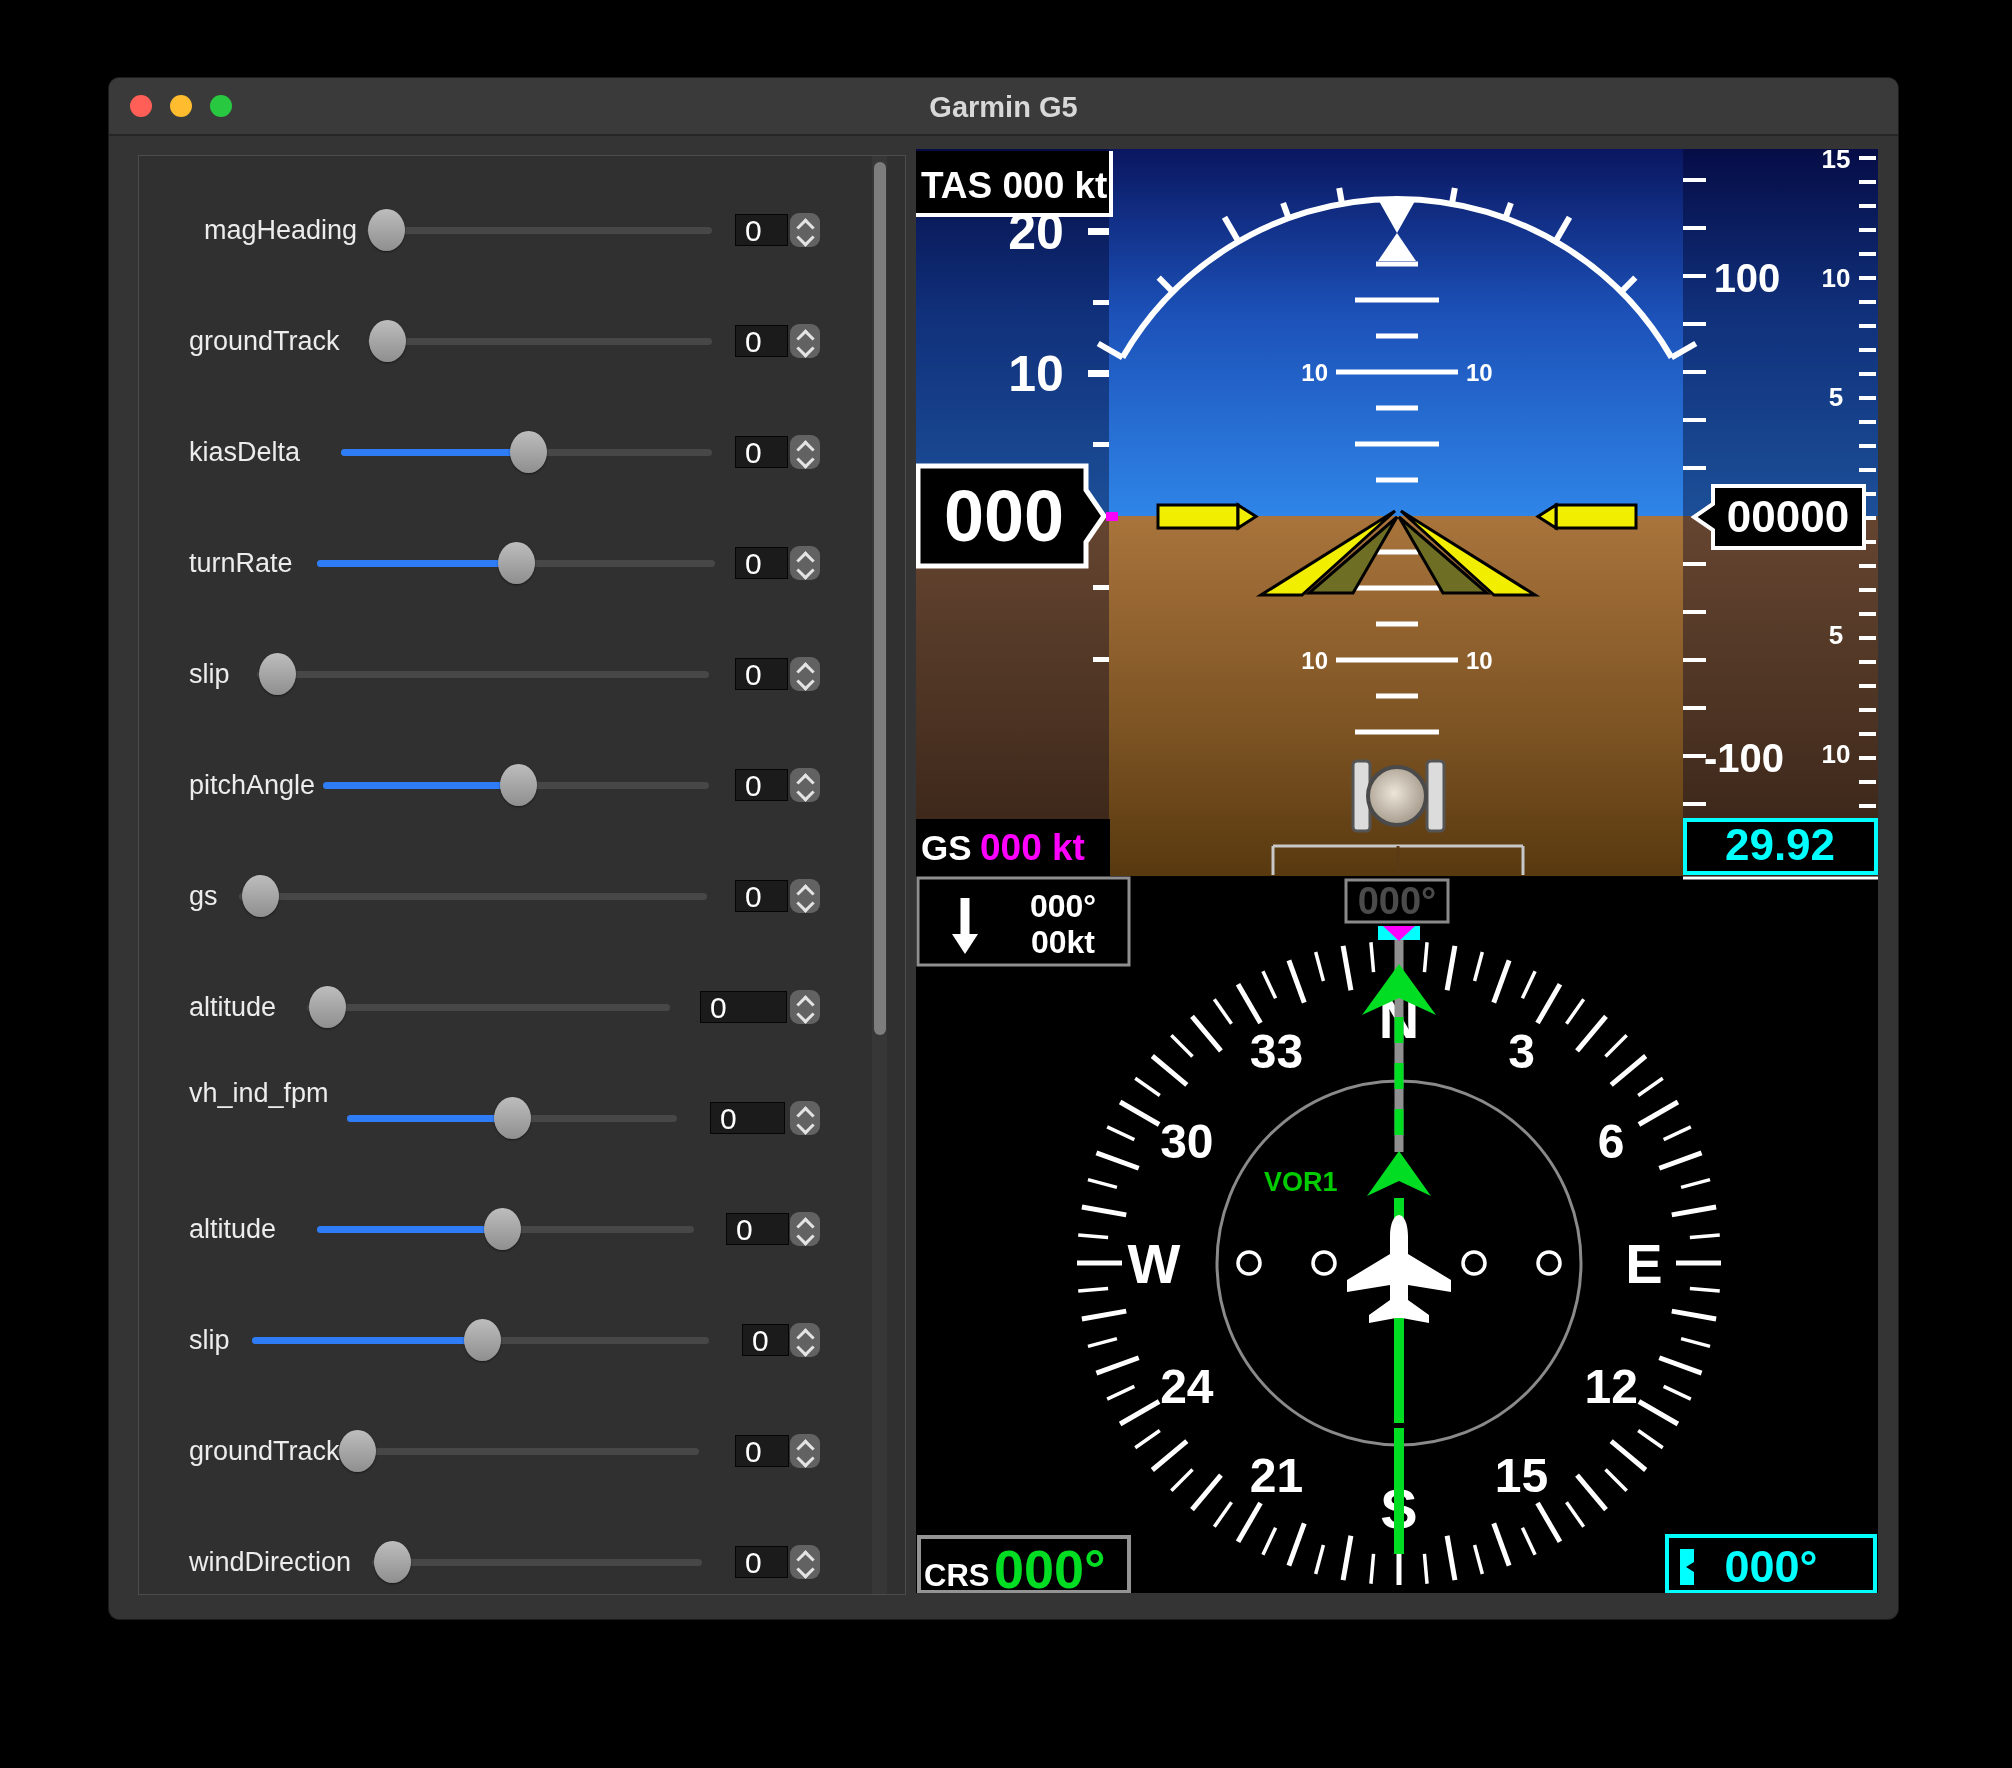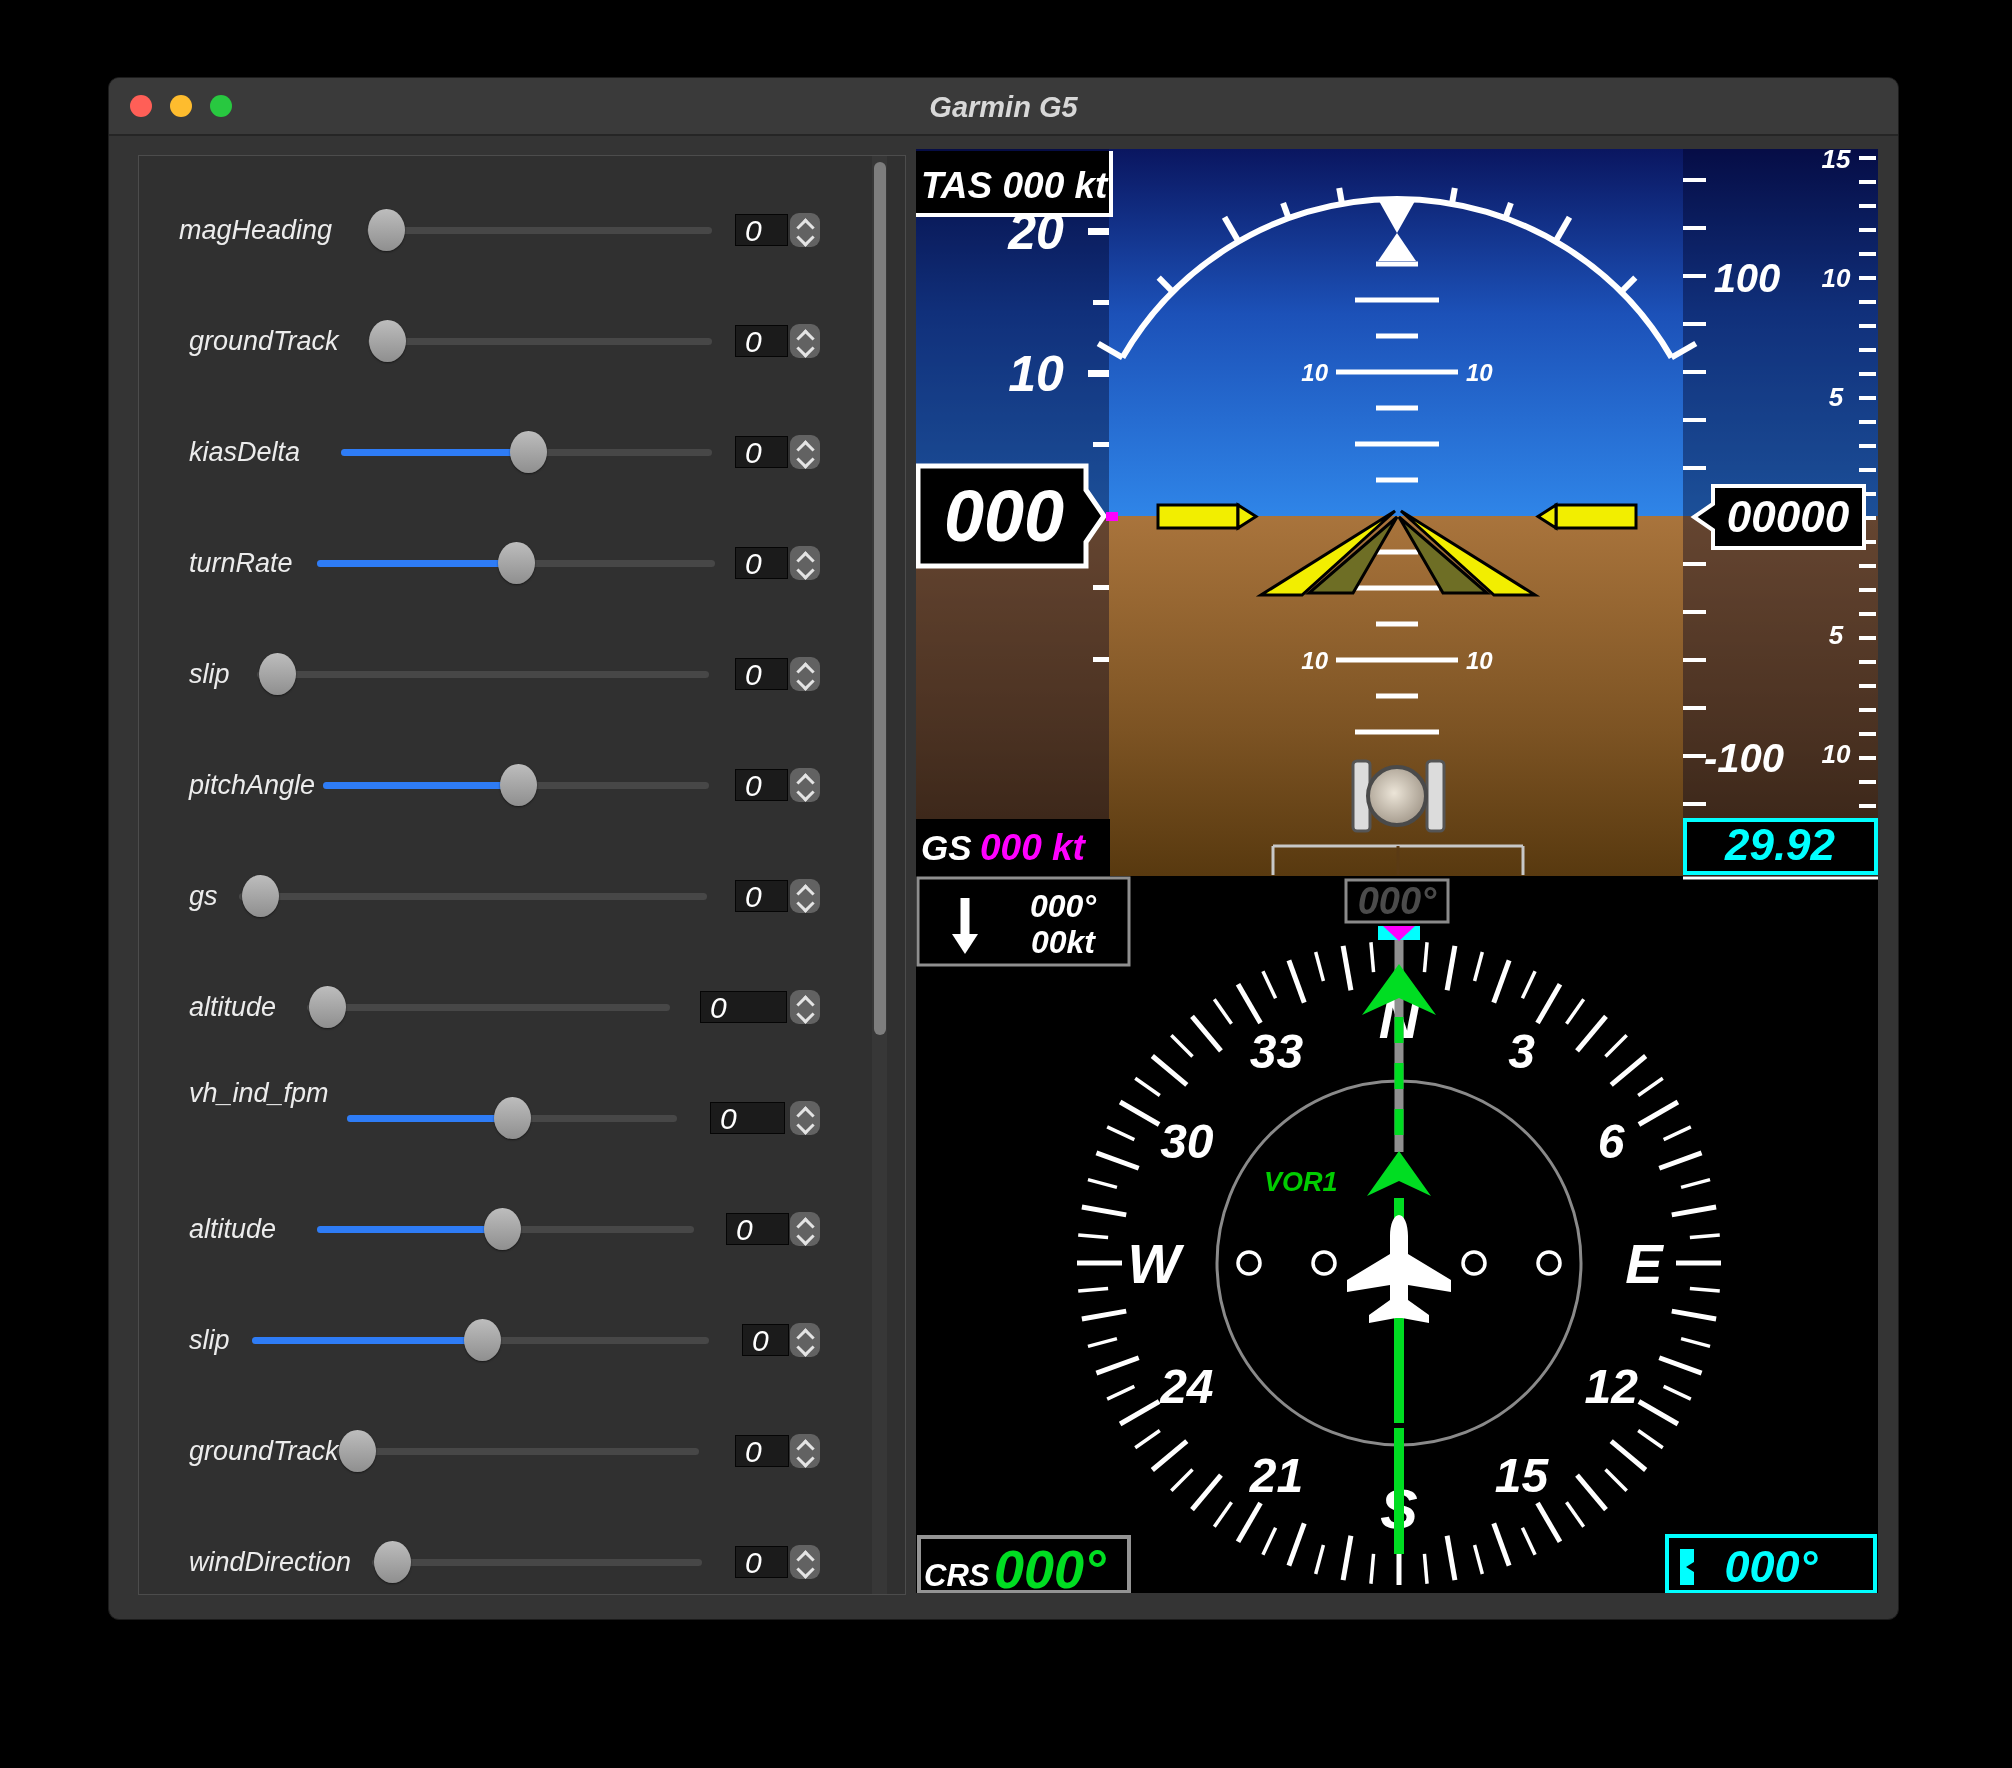--- a/index.html
+++ b/index.html
@@ -1,18 +1,18 @@
 <!DOCTYPE html>
 <html><head>
 <meta charset="utf-8">
 <style>
   html,body{margin:0;padding:0;background:#000;}
   body{width:2012px;height:1768px;position:relative;font-family:"Liberation Sans",sans-serif;}
   .abs{position:absolute;}
-  #window{left:108px;top:77px;width:1789px;height:1541px;background:#343434;border-radius:11px;overflow:hidden;border:1px solid #1c1c1c;font-style:italic;}
+  #window{left:108px;top:77px;width:1789px;height:1541px;background:#343434;border-radius:11px;overflow:hidden;border:1px solid #1c1c1c;}
   #titlebar{left:0;top:0;width:100%;height:56px;background:#3a3a3a;border-bottom:2px solid #252525;}
   .tl{width:22px;height:22px;border-radius:50%;top:17px;}
   #title{width:100%;top:13px;text-align:center;color:#d8d8d8;font-size:29px;font-weight:bold;}
   #panel{left:29px;top:77px;width:766px;height:1438px;background:#303030;border:1px solid #4c4c4c;overflow:hidden;}
   .slider-label{color:#ececec;font-size:27px;line-height:32px;}
   .groove{height:7px;border-radius:4px;background:#474747;}
   .groove-fill{height:7px;border-radius:4px;background:#2e7cf6;}
   .handle{width:37px;height:42px;border-radius:50%;background:linear-gradient(#bdbdbd,#8f8f8f);box-shadow:0 1px 2px rgba(0,0,0,.5);}
   .spinfield{height:30px;background:#1b1b1b;border:1px solid #050505;color:#fff;font-size:30px;line-height:31px;padding-left:9px;}
   .stepper{width:30px;height:34px;background:#626262;border-radius:9px;}
@@ -32,21 +32,21 @@
 <div id="window" class="abs">
   <div id="titlebar" class="abs">
     <div class="tl abs" style="left:21px;background:#ff5f57;"></div>
     <div class="tl abs" style="left:61px;background:#febc2e;"></div>
     <div class="tl abs" style="left:101px;background:#28c840;"></div>
     <div id="title" class="abs">Garmin G5</div>
   </div>
 
   <div id="panel" class="abs">
 
-  <div class="abs slider-label" style="left:40px;top:58px;">magHeading</div>
+  <div class="abs slider-label" style="left:65px;top:58px;">magHeading</div>
       <div class="abs groove" style="left:228px;top:71px;width:345px;"></div>
       <div class="abs handle" style="left:229px;top:53px;"></div>
       <div class="abs spinfield" style="left:596px;top:58px;width:42px;">0</div>
       <div class="abs stepper" style="left:651px;top:57px;">
         <button class="stepbtn abs" style="top:0;">
           <span class="chev up"></span>
         </button>
         <button class="stepbtn abs" style="top:17px;">
           <span class="chev down"></span>
         </button>

